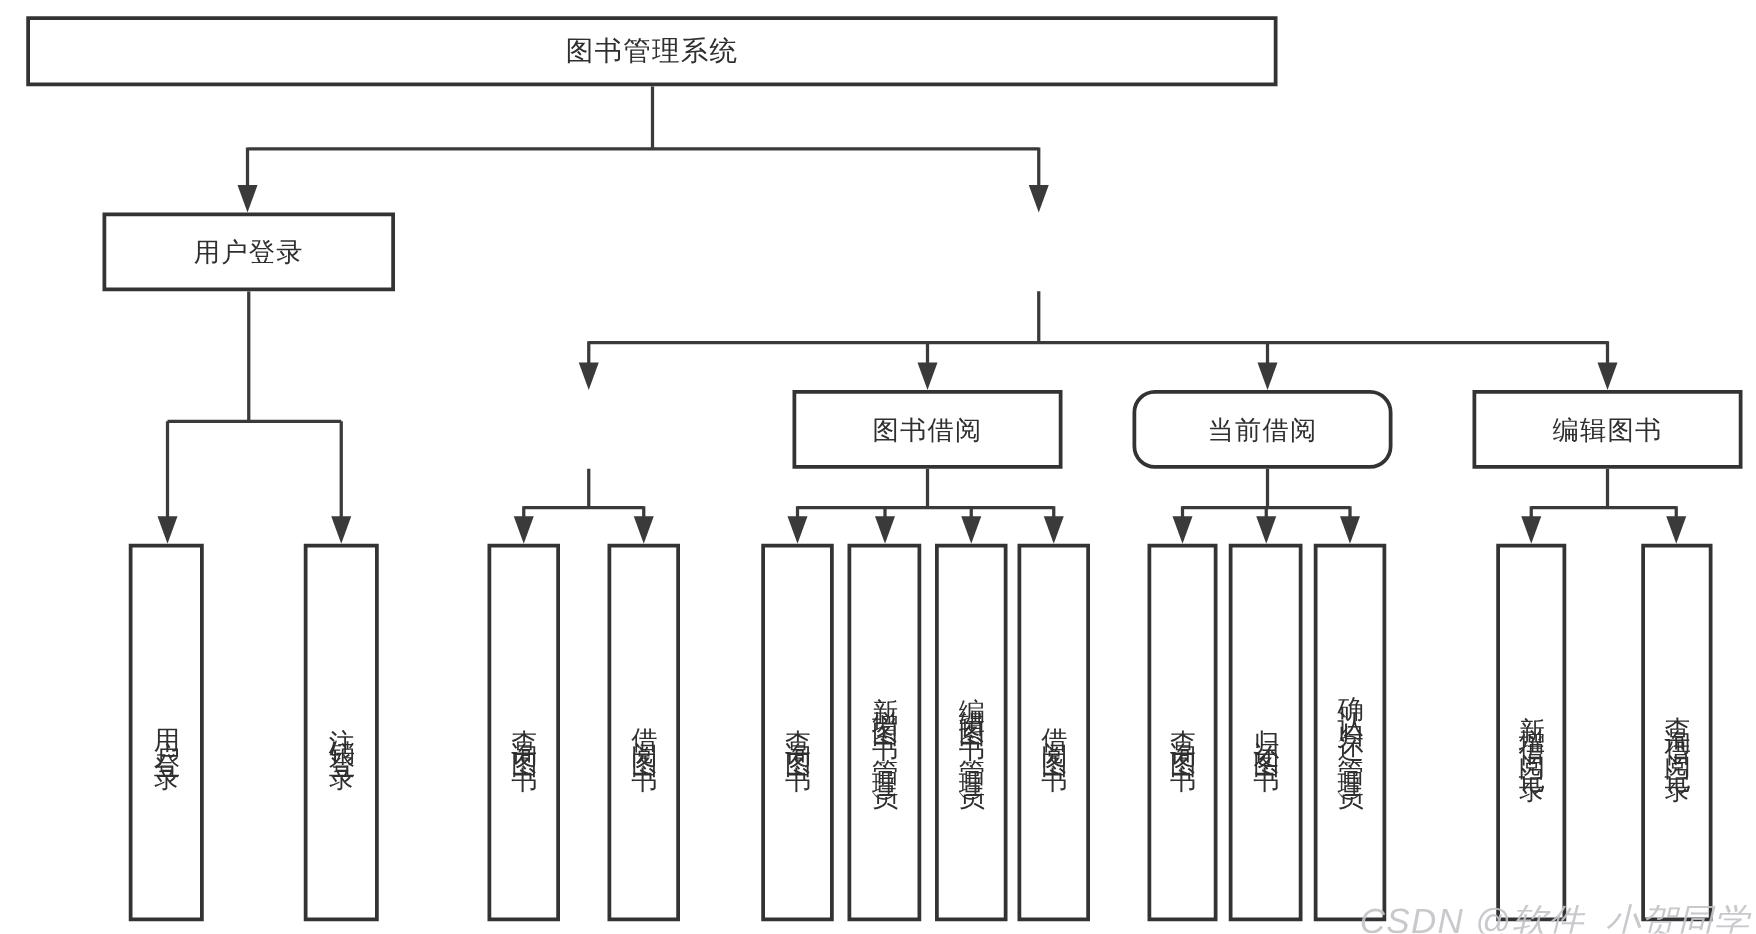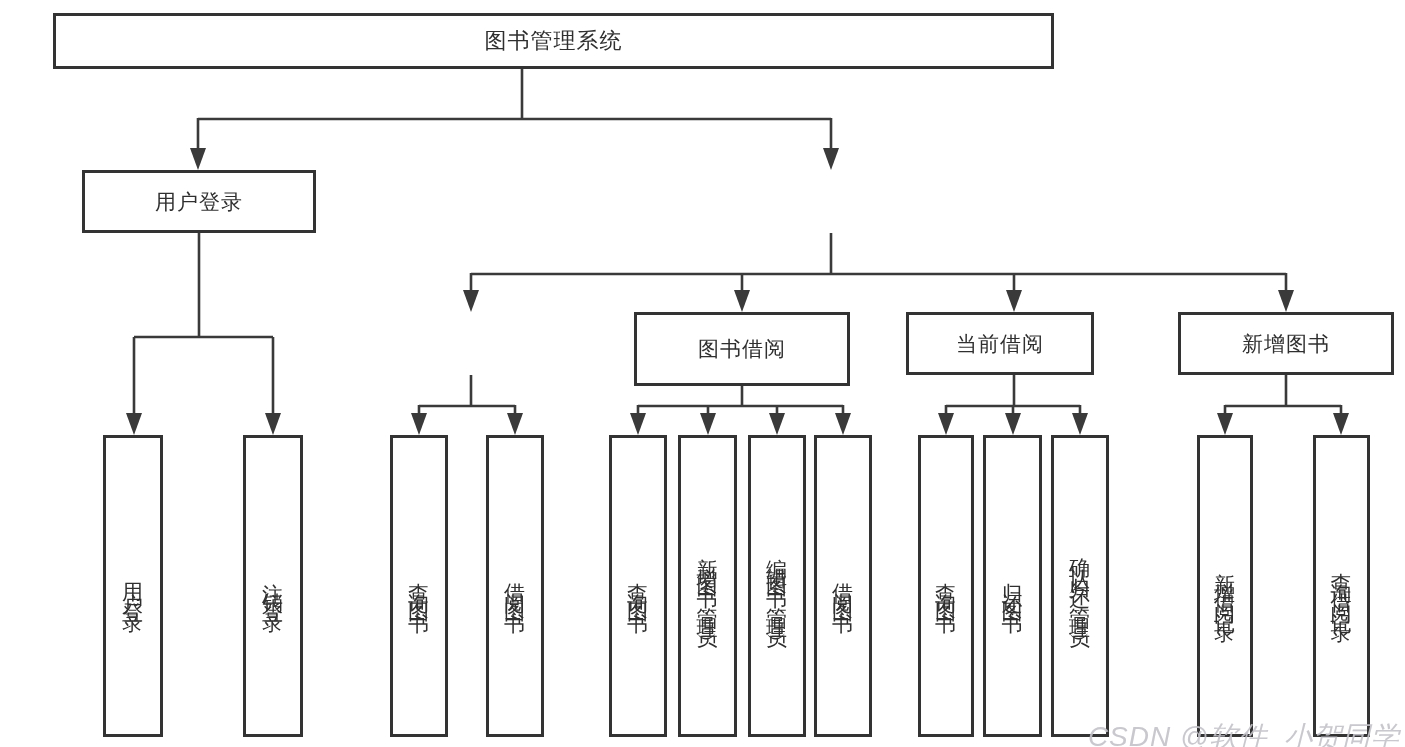--- a/index.html
+++ b/index.html
@@ -23,21 +23,21 @@
   .box{
     position:absolute;
     box-sizing:border-box;
     background:var(--bg);
     border:3px solid var(--border);
     display:flex;align-items:center;justify-content:center;
     color:var(--text);
     z-index:2;
   }
   .hbox{font-size:21px;letter-spacing:1px;white-space:nowrap;}
-  .hbox.root{font-size:22px;margin-left:32px;}
+  .hbox.root{font-size:22px;}
   .vbox span{
     writing-mode:vertical-rl;
     text-orientation:mixed;
     font-size:21px;
     line-height:1;
     letter-spacing:10px;
     white-space:nowrap;
   }
   .watermark{
     position:absolute;
@@ -94,28 +94,28 @@
   </svg>
 
   <div class="box hbox root" style="left:21px;top:13px;width:1001px;height:56px;">
     <span>图书管理系统</span>
   </div>
 
   <div class="box hbox" style="left:82px;top:170px;width:234px;height:63px;">
     <span>用户登录</span>
   </div>
 
-  <div class="box hbox" style="left:634px;top:312px;width:216px;height:74px;">
+  <div class="box hbox" style="left:634px;top:312px;width:216px;height:63px;">
     <span>图书借阅</span>
   </div>
-  <div class="box hbox" style="left:906px;top:312px;width:188px;height:63px;">
+  <div class="box hbox" style="left:906px;top:312px;width:208px;height:63px;border-radius:18px;">
     <span>当前借阅</span>
   </div>
   <div class="box hbox" style="left:1178px;top:312px;width:216px;height:63px;">
-    <span>新增图书</span>
+    <span>编辑图书</span>
   </div>
 
   <div class="box vbox" style="left:103px;top:435px;width:60px;height:302px;">
     <span>用户登录</span>
   </div>
   <div class="box vbox" style="left:243px;top:435px;width:60px;height:302px;">
     <span>注销登录</span>
   </div>
 
   <div class="box vbox" style="left:390px;top:435px;width:58px;height:302px;">

